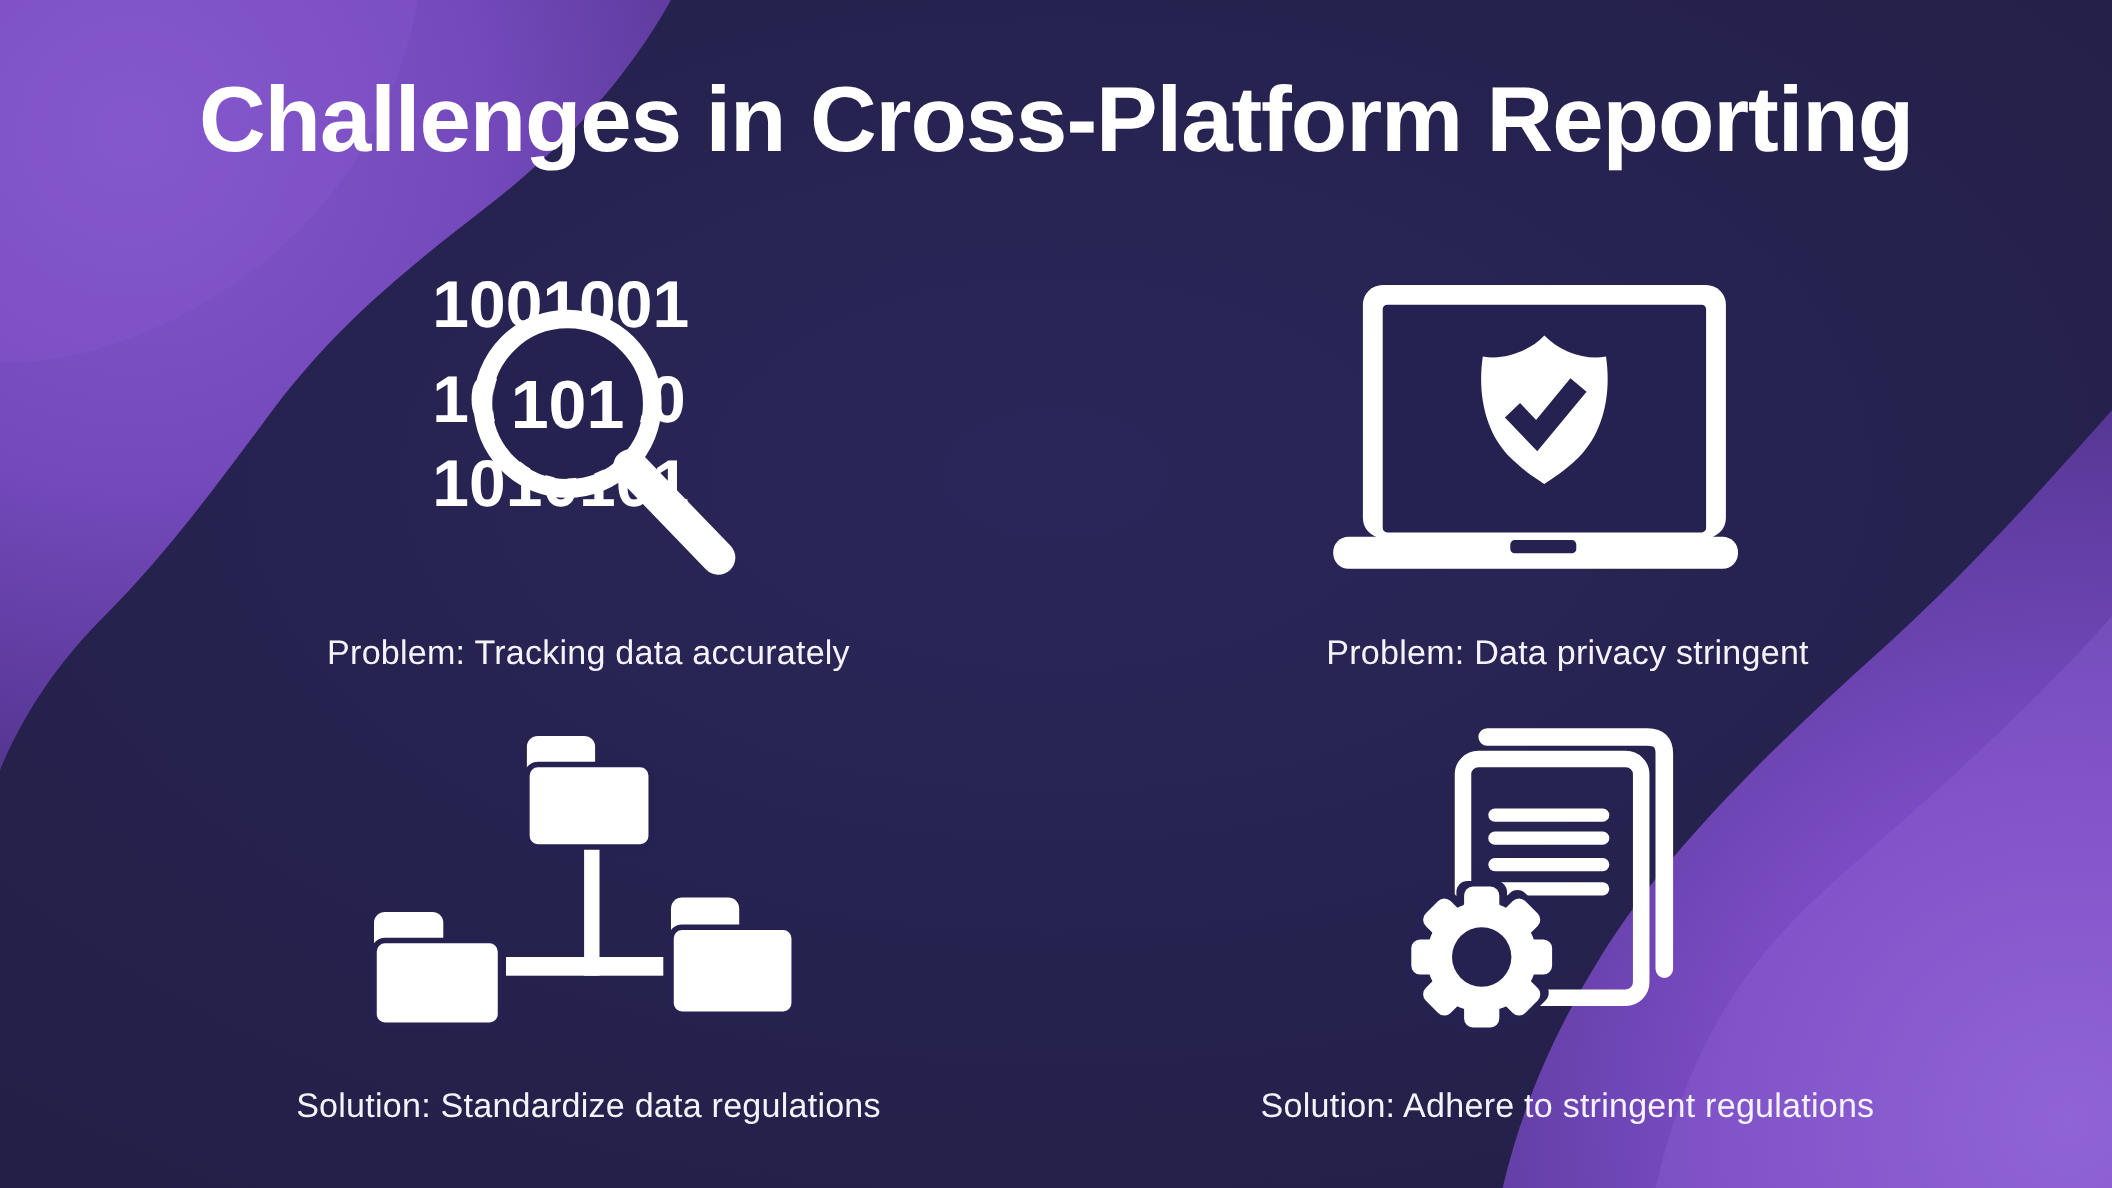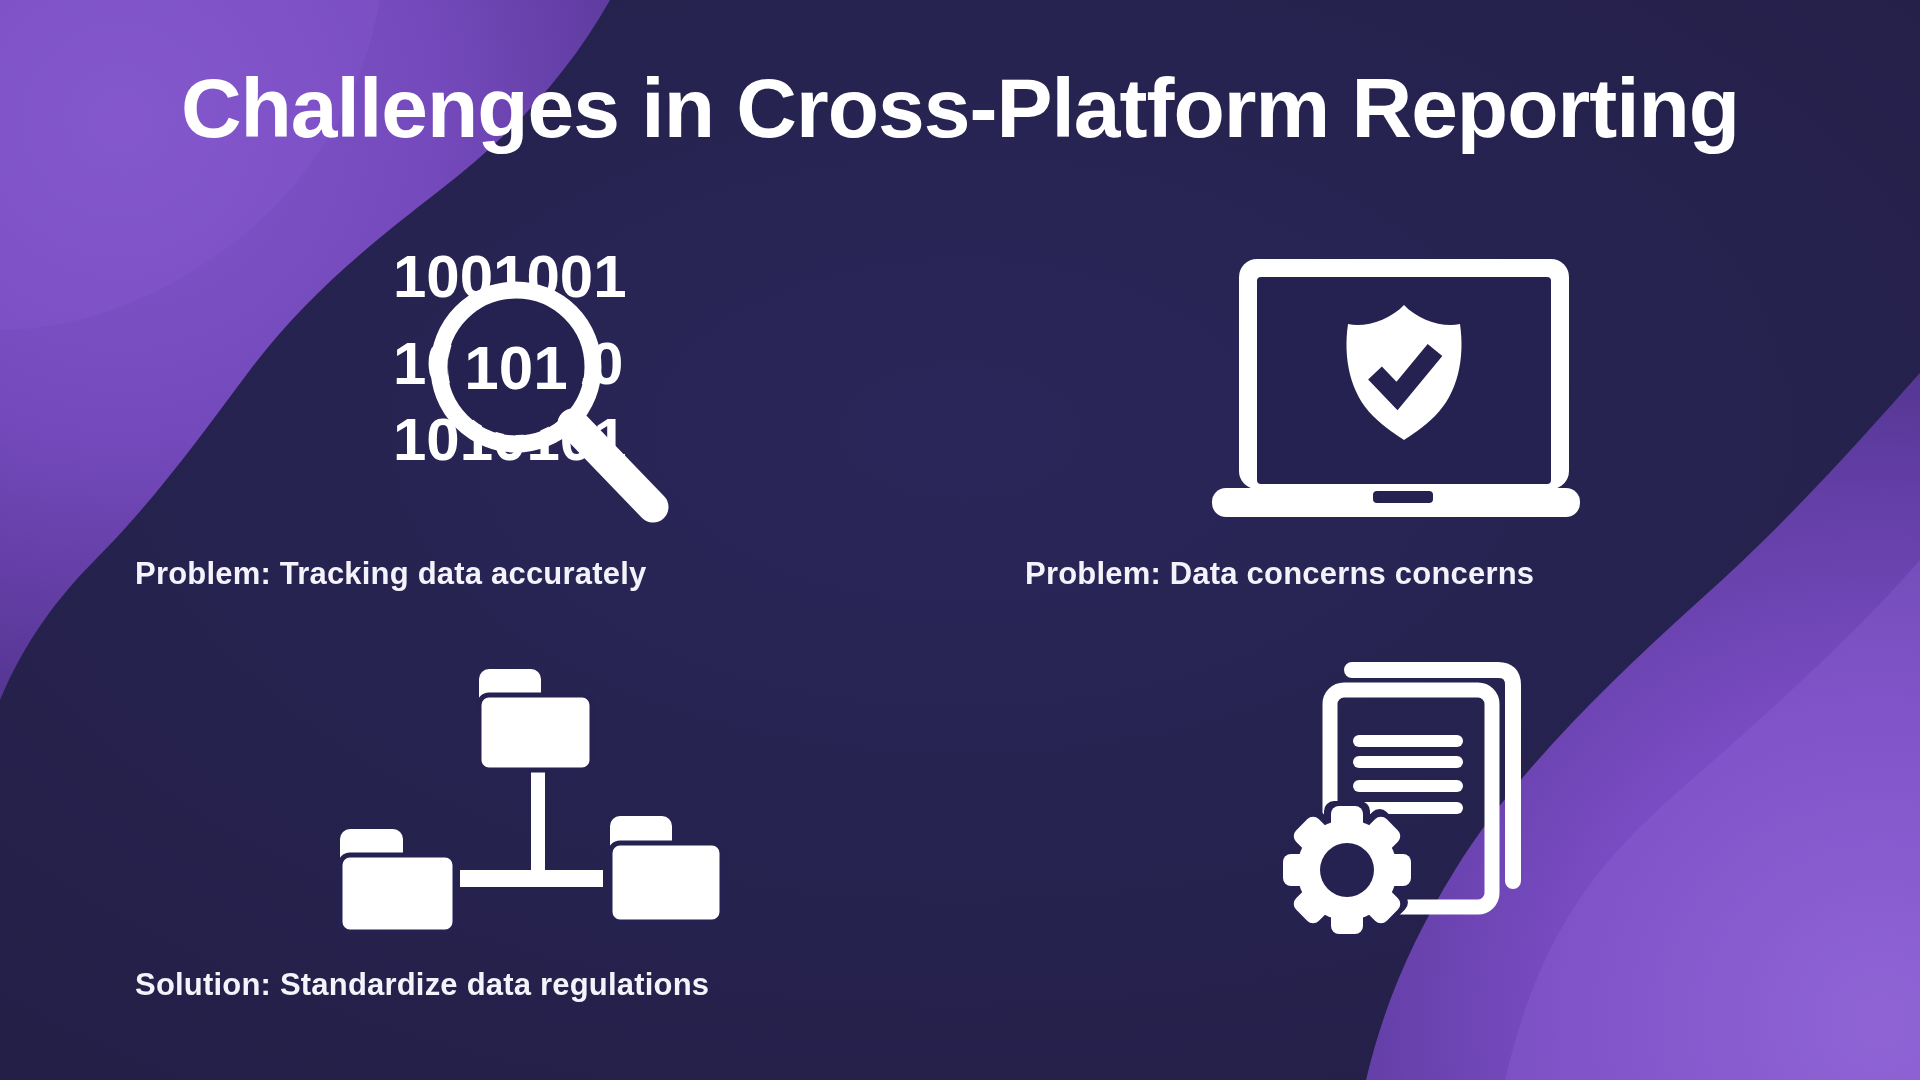--- a/index.html
+++ b/index.html
@@ -7,22 +7,22 @@
     position:relative;width:1920px;height:1080px;overflow:hidden;
     background:radial-gradient(120% 120% at 50% 40%, #2a2659 0%, #242049 55%, #1f1b40 100%);
     font-family:"Liberation Sans", sans-serif;
   }
   .bg-waves{position:absolute;inset:0;width:1920px;height:1080px;}
   .page-title{
     position:absolute;top:58px;left:0;width:1920px;text-align:center;
     color:#ffffff;font-size:84px;font-weight:bold;letter-spacing:-1px;line-height:1.2;
   }
   .caption{
-    position:absolute;color:#f4f2fa;font-weight:bold;font-size:31px;
-    text-align:left;line-height:40px;letter-spacing:0.2px;
+    position:absolute;color:#f4f2fa;font-weight:normal;font-size:31px;
+    text-align:center;line-height:40px;letter-spacing:0.2px;margin-top:20px;
   }
   .cap-left{left:135px;width:800px;}
   .cap-right{left:1025px;width:800px;}
   .cap-problem{top:554px;}
   .cap-solution{top:965px;}
   .icon-block{position:absolute;}
   svg text.binary{
     font-family:"Liberation Sans", sans-serif;font-weight:bold;font-size:60px;fill:#ffffff;
   }
   svg text.lens-num{
@@ -134,16 +134,17 @@
         <rect x="-16" y="-64" width="32" height="28" rx="8" transform="rotate(225)"></rect>
         <rect x="-16" y="-64" width="32" height="28" rx="8" transform="rotate(270)"></rect>
         <rect x="-16" y="-64" width="32" height="28" rx="8" transform="rotate(315)"></rect>
         <circle r="50"></circle>
         <circle r="27" fill="#252150"></circle>
       </g>
     </g>
   </svg>
 
   <div class="caption cap-left cap-problem">Problem: Tracking data accurately</div>
-  <div class="caption cap-right cap-problem">Problem: Data concerns concerns</div>
+  <div class="caption cap-right cap-problem">Problem: Data privacy stringent</div>
   <div class="caption cap-left cap-solution">Solution: Standardize data regulations</div>
+  <div class="caption cap-right cap-solution">Solution: Adhere to stringent regulations</div>
 
 </div>
 
 </body></html>

